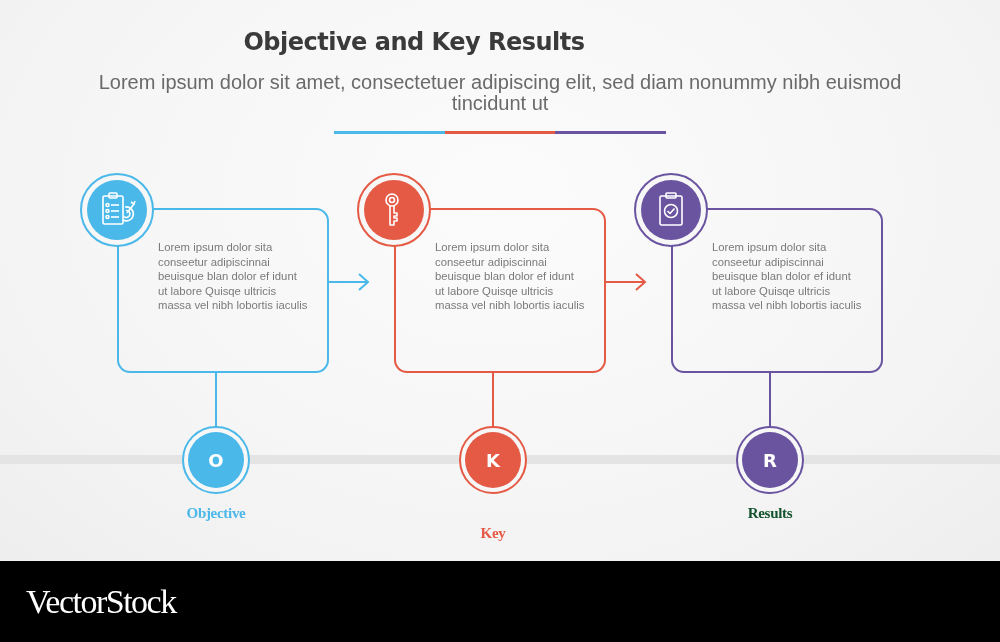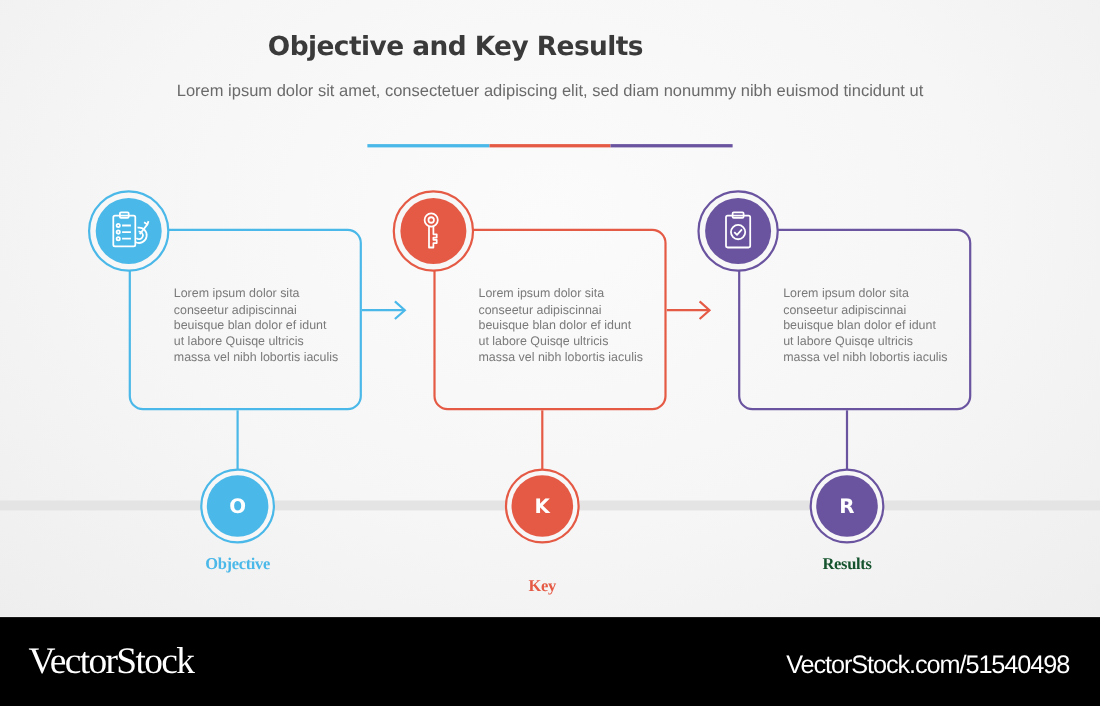--- a/index.html
+++ b/index.html
@@ -5,28 +5,28 @@
   html, body { margin:0; padding:0; }
   body { width:1000px; height:642px; position:relative; overflow:hidden;
          font-family:"Liberation Sans", "DejaVu Sans", sans-serif;
          background:#f3f3f3; }
   .canvas { position:absolute; left:0; top:0; width:1000px; height:560px;
             background: radial-gradient(ellipse at 50% 35%, #fbfbfb 0%, #f6f6f6 55%, #eeeeee 100%); }
   .title { position:absolute; left:0; top:28px; width:828px; text-align:center;
            font-family:"DejaVu Sans", sans-serif; font-weight:bold; font-size:24px;
            color:#3a3a3a; letter-spacing:-0.5px; }
   .subtitle { position:absolute; left:60px; top:72px; width:880px; text-align:center;
-              font-size:15px; line-height:21px; color:#6a6a6a; }
+              font-size:20px; line-height:21px; color:#6a6a6a; }
   .tribar { position:absolute; left:334px; top:131px; height:3px; width:332px; display:flex; }
   .tribar span { flex:1; height:3px; }
   .band { position:absolute; left:0; top:455px; width:1000px; height:9px; background:#e4e4e4; }
 
   .box { position:absolute; top:208px; width:212px; height:165px; border:2px solid; border-radius:13px;
          box-sizing:border-box; background:transparent; }
-  .box-text { position:absolute; top:260px; width:150px; font-size:11.3px; line-height:14.5px; color:#7a7a7a; }
+  .box-text { position:absolute; top:240px; width:150px; font-size:11.3px; line-height:14.5px; color:#7a7a7a; }
 
   .top-circle { position:absolute; width:74px; height:74px; border-radius:50%; border:2px solid;
                 box-sizing:border-box; background:#f7f7f7; display:flex; align-items:center; justify-content:center; }
   .top-circle .inner { width:60px; height:60px; border-radius:50%; display:flex; align-items:center; justify-content:center; }
 
   .vline { position:absolute; width:2px; }
   .arrow { position:absolute; }
 
   .bot-circle { position:absolute; width:68px; height:68px; border-radius:50%; border:2px solid;
                 box-sizing:border-box; background:#f7f7f7; display:flex; align-items:center; justify-content:center; }
@@ -128,14 +128,13 @@
     </svg>
   </div>
 </div>
 <div class="bot-circle" style="left:736px; top:426px; border-color:#6a54a0;">
   <div class="inner" style="background:#6a54a0;">R</div>
 </div>
 <div class="label" style="left:700px; color:#14532d;">Results</div>
 
 <div class="footer">
   <div class="brand">VectorStock</div>
-  <div class="ref">VectorStock.com/51540498</div>
 </div>
 
 </body></html>

